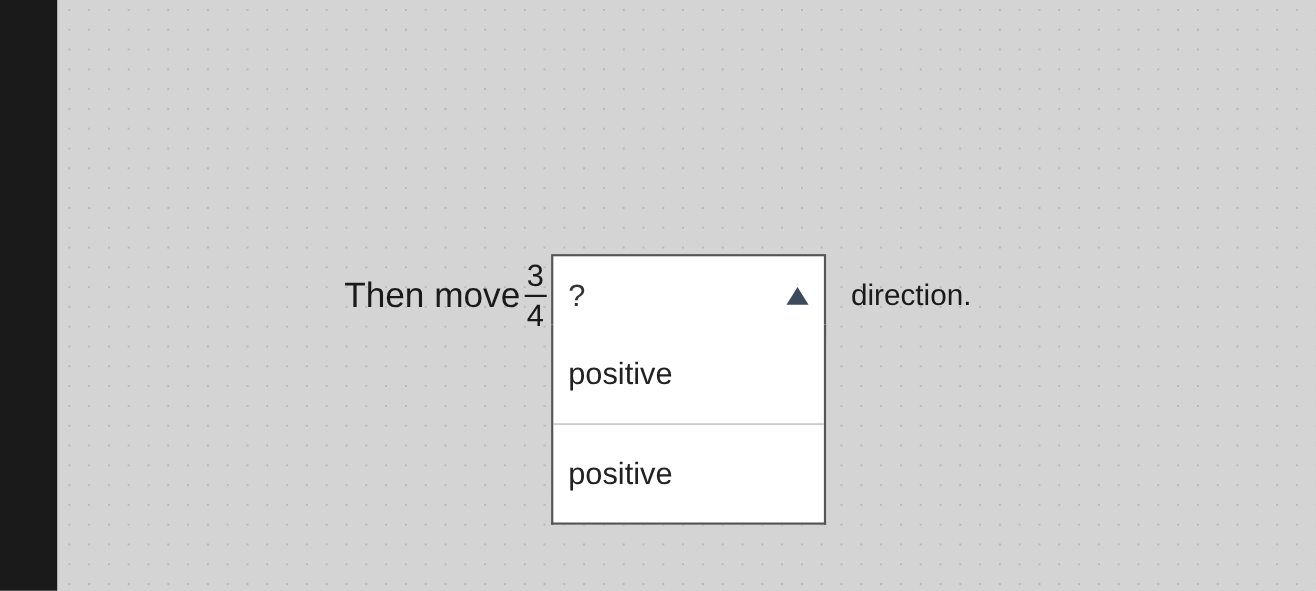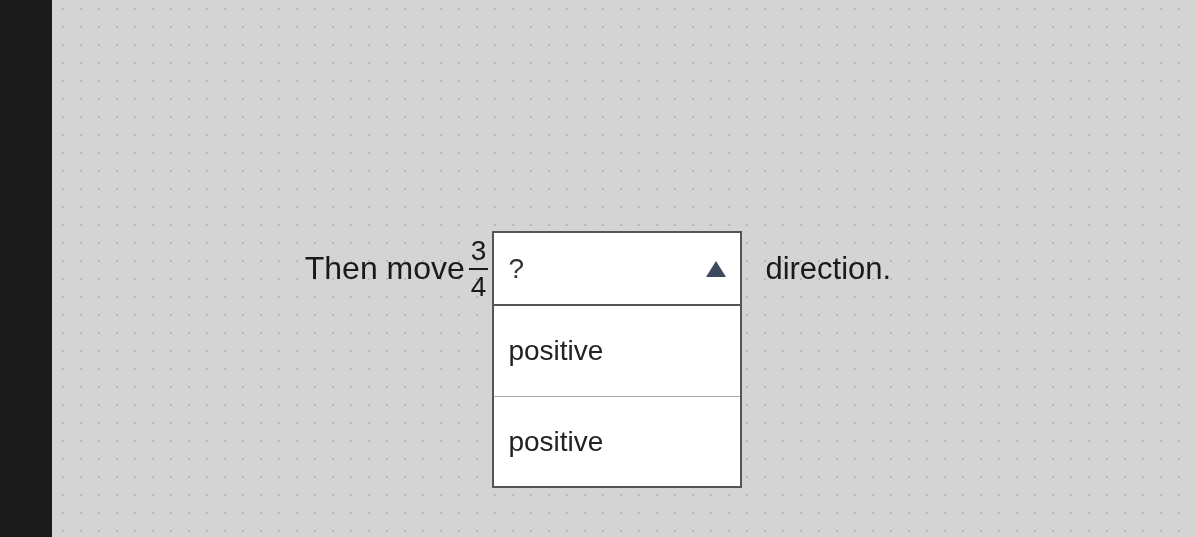--- a/index.html
+++ b/index.html
@@ -90,21 +90,21 @@
       width: 0;
       height: 0;
       border-left: 10px solid transparent;
       border-right: 10px solid transparent;
       border-bottom: 16px solid #3d4a5c;
       flex-shrink: 0;
     }
 
     .dropdown-options {
       position: absolute;
-      top: 75px;
+      top: 64px;
       left: 0;
       width: 250px;
       background: white;
       border: 2px solid #555;
       border-top: none;
       z-index: 10;
     }
 
     .dropdown-option {
       display: flex;
@@ -115,21 +115,21 @@
       color: #222;
       cursor: pointer;
       border-top: 1px solid #aaa;
     }
 
     .dropdown-option:first-child {
       border-top: none;
     }
 
     .direction-text {
-      font-size: 31px;
+      font-size: 27px;
       margin-left: 23px;
     }
   </style>
 </head>
 <body>
 
 <div class="left-bar"></div>
 
 <div class="sentence-container">
   <span class="text-part">Then move</span>

